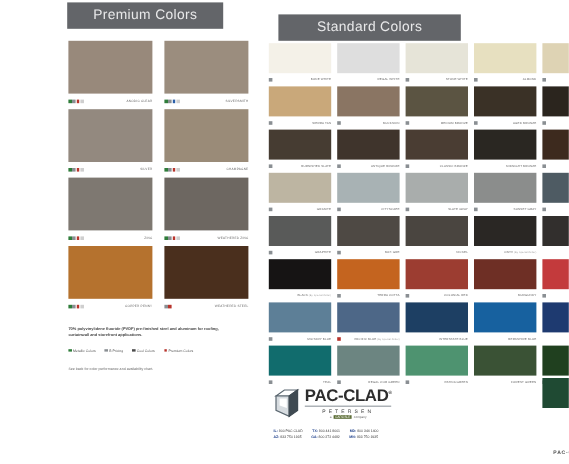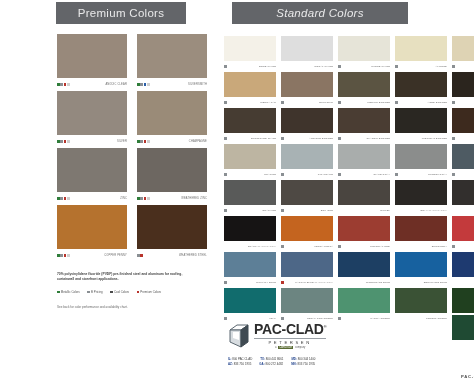--- a/index.html
+++ b/index.html
@@ -15,21 +15,21 @@
   .section-header {
     position:absolute;
     background:#636569;
     color:#e9e9ea;
     font-size:11.5px;
     letter-spacing:.3px;
     display:flex; align-items:center; justify-content:center;
     height:22px;
   }
   #premium-header { left:20px;  top:2px; width:130px; }
-  #standard-header { left:196px; top:2px; width:176px;font-style:italic; }
+  #standard-header { left:196px; top:12px; width:152px; }
 
   
   #premium-panel { position:absolute; left:0; top:34px; width:180px; height:250px; }
   .prem-grid {
     display:grid;
     grid-template-columns:70px 70px;
     column-gap:10px;
     row-gap:2px;
     margin-left:21px;
   }

